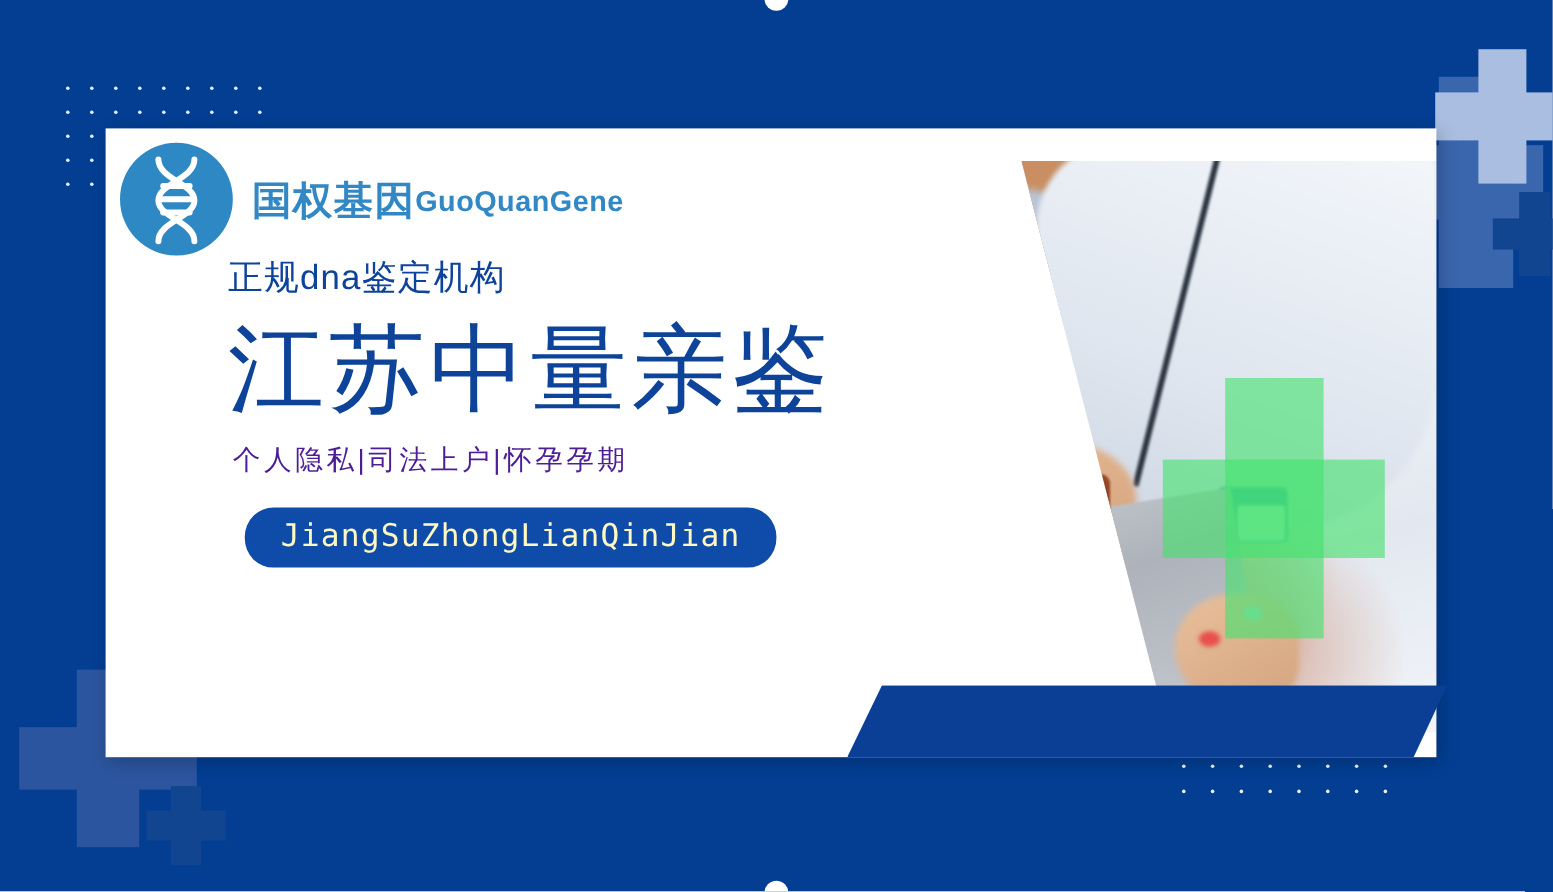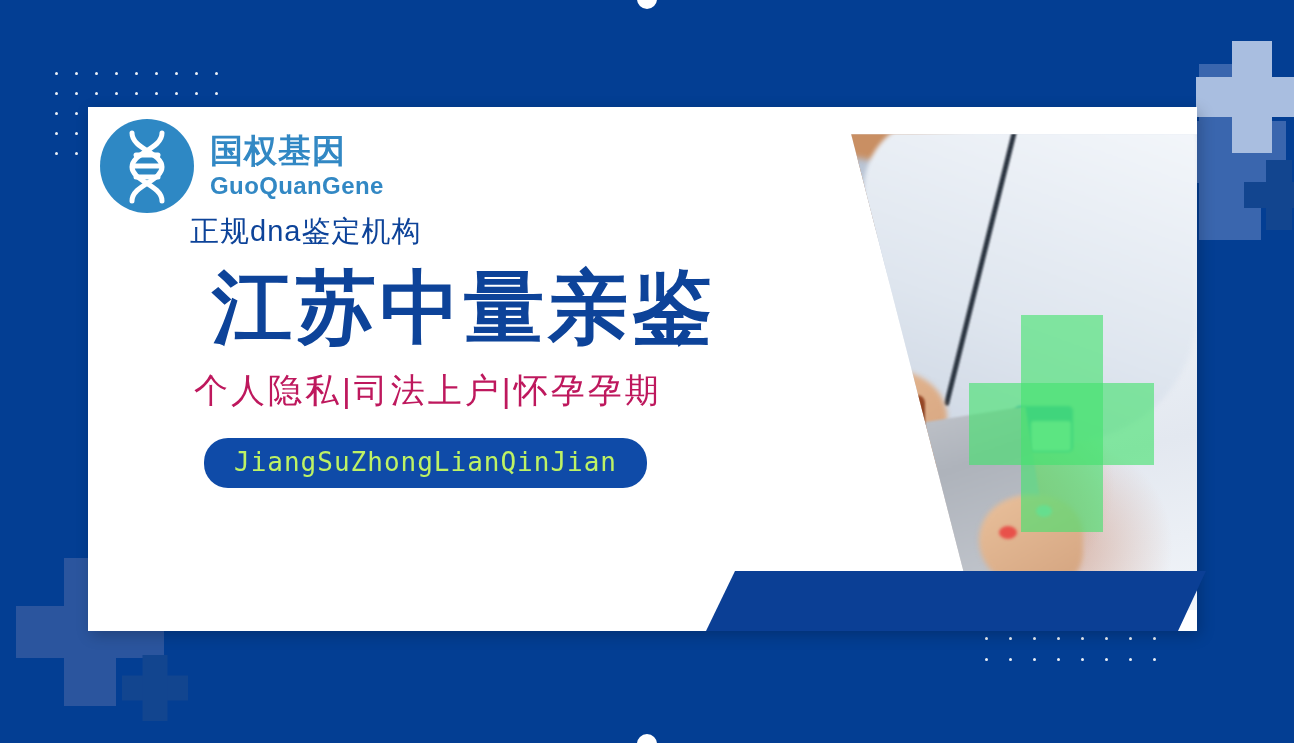--- a/index.html
+++ b/index.html
@@ -82,52 +82,51 @@
   #logo-row{
     position:absolute; left:12px; top:12px;
     display:flex; align-items:center; gap:16px;
   }
   #logo-mark{
     width:94px; height:94px; border-radius:50%;
     background:#2E88C4;
     position:relative; flex:0 0 auto;
   }
   #logo-mark svg{ position:absolute; inset:0; }
-  #logo-words{ display:flex; flex-direction:column; line-height:1; }
+  #logo-words{ display:flex; flex-direction:row; line-height:1; }
   #brand-cn{
     font-size:33px; font-weight:bold; color:#3288C4;
     letter-spacing:1px;
   }
   #brand-en{
     font-size:24px; font-weight:bold; color:#3288C4;
     margin-top:7px; letter-spacing:.4px;
   }
 
   
   #text-block{ position:absolute; left:102px; top:105px; }
   #eyebrow{
     font-size:29px; color:#0D4399; letter-spacing:1px;
     font-weight:500;
   }
   #headline{
     margin-top:14px;
-    font-size:80px; font-weight:bold; color:#0D4399;
+    font-size:80px; font-weight:normal; color:#0D4399;
     letter-spacing:4px; line-height:1.05;
     white-space:nowrap;
-    margin-left:22px;
   }
   #tagline{
     margin-top:18px; margin-left:4px;
-    font-size:34px; color:#be185d; letter-spacing:3px;
+    font-size:23px; color:#4c1d95; letter-spacing:3px;
     white-space:nowrap;
   }
   #pill{
     margin-top:24px; margin-left:14px;
     display:inline-block;
-    background:#0F4BA8; color:#bef264;
+    background:#0F4BA8; color:#fef9c3;
     border-radius:24px;
     padding:9px 30px 11px;
     font-family:"DejaVu Sans Mono", monospace;
     font-size:26px; letter-spacing:1px;
   }
 
   
   #photo-wrap{
     position:absolute; right:0; top:0;
     width:520px; height:524px;

